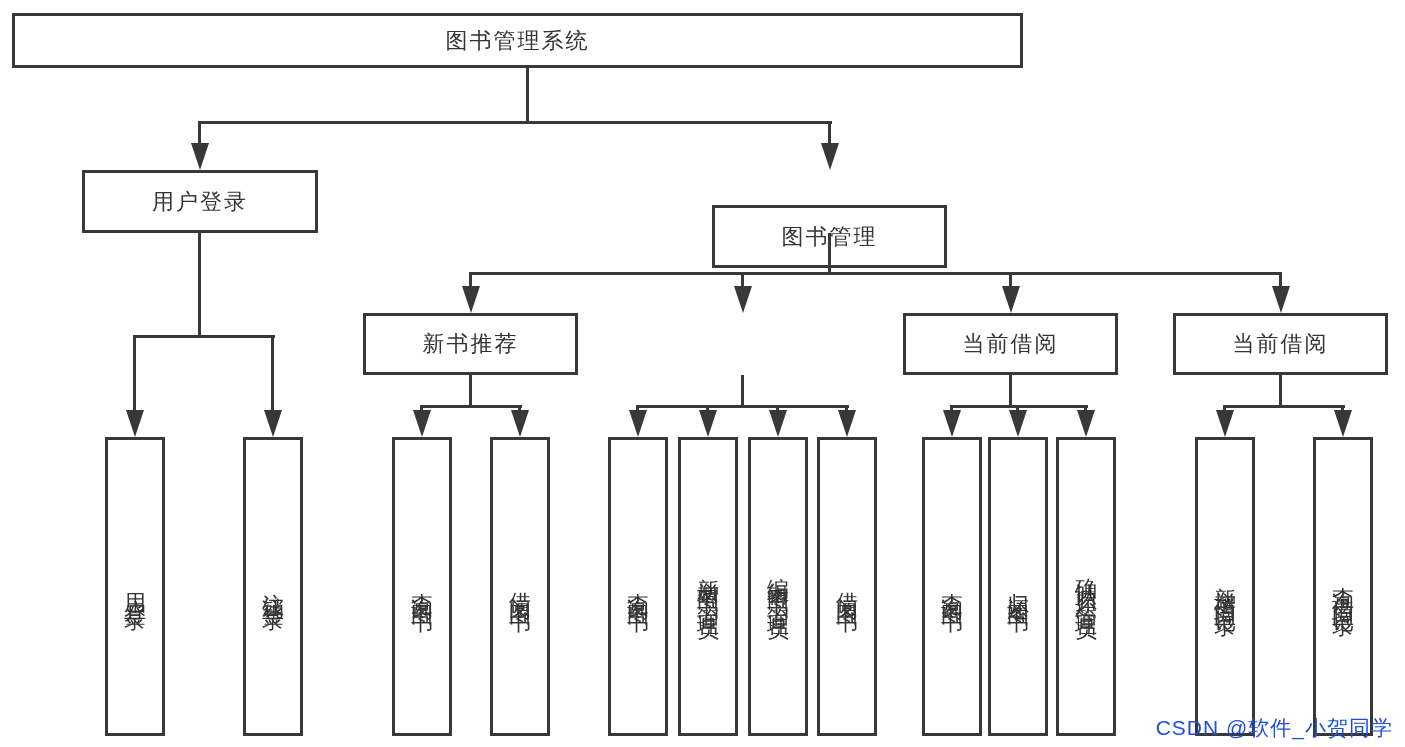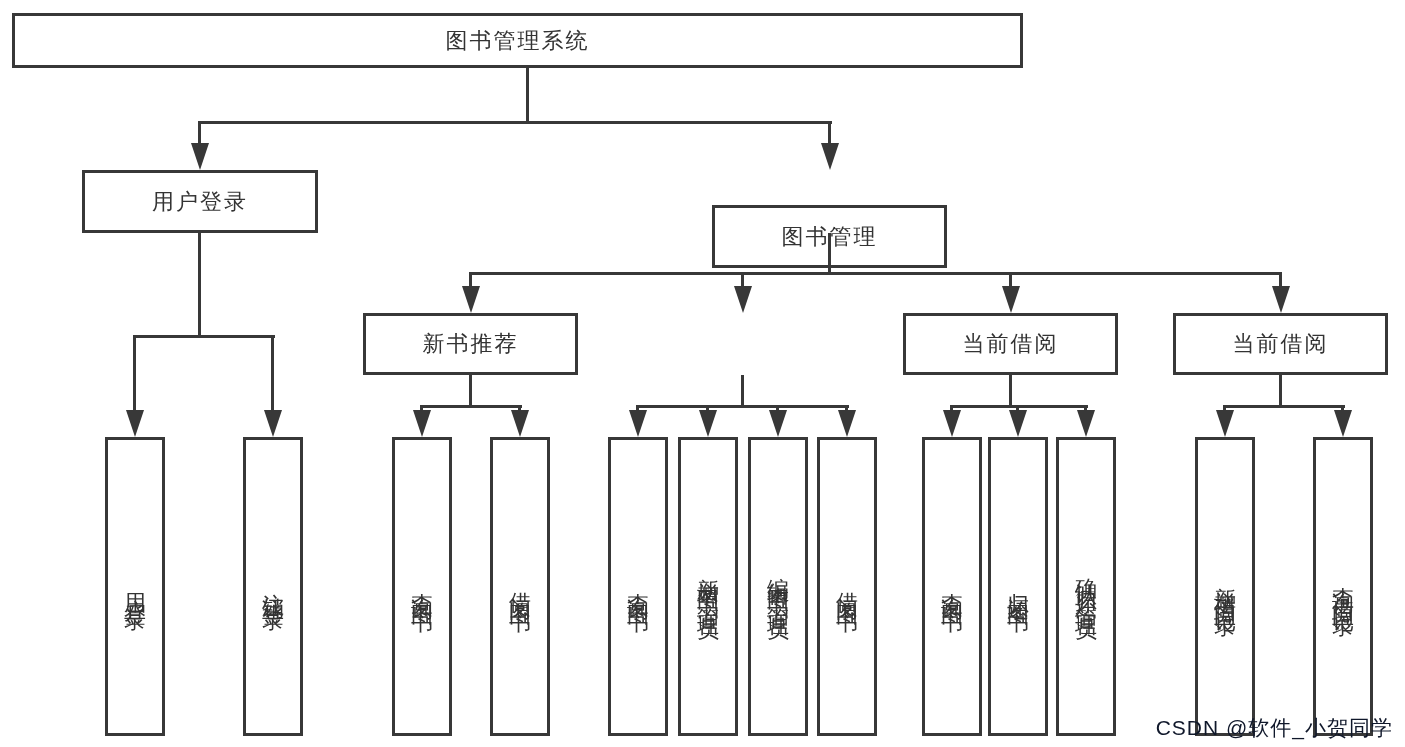--- a/index.html
+++ b/index.html
@@ -20,21 +20,21 @@
   }
   .vline,.hline{position:absolute;background:#383838;}
   .vline{width:3px;}
   .hline{height:3px;}
   .arr{
     position:absolute;width:0;height:0;
     border-left:9px solid transparent;border-right:9px solid transparent;
     border-top:27px solid #383838;
   }
   .watermark{
-    position:absolute;right:12px;top:714px;font-size:21px;color:#0f172a;
+    position:absolute;right:12px;top:714px;font-size:21px;color:#1d4ed8;
     letter-spacing:1px;white-space:nowrap;
   }
 </style>
 </head>
 <body>
 
 <div id="stage">
 
   <div class="box" style="left:12px;top:13px;width:1011px;height:55px;">
     <span class="hlabel">图书管理系统</span>

